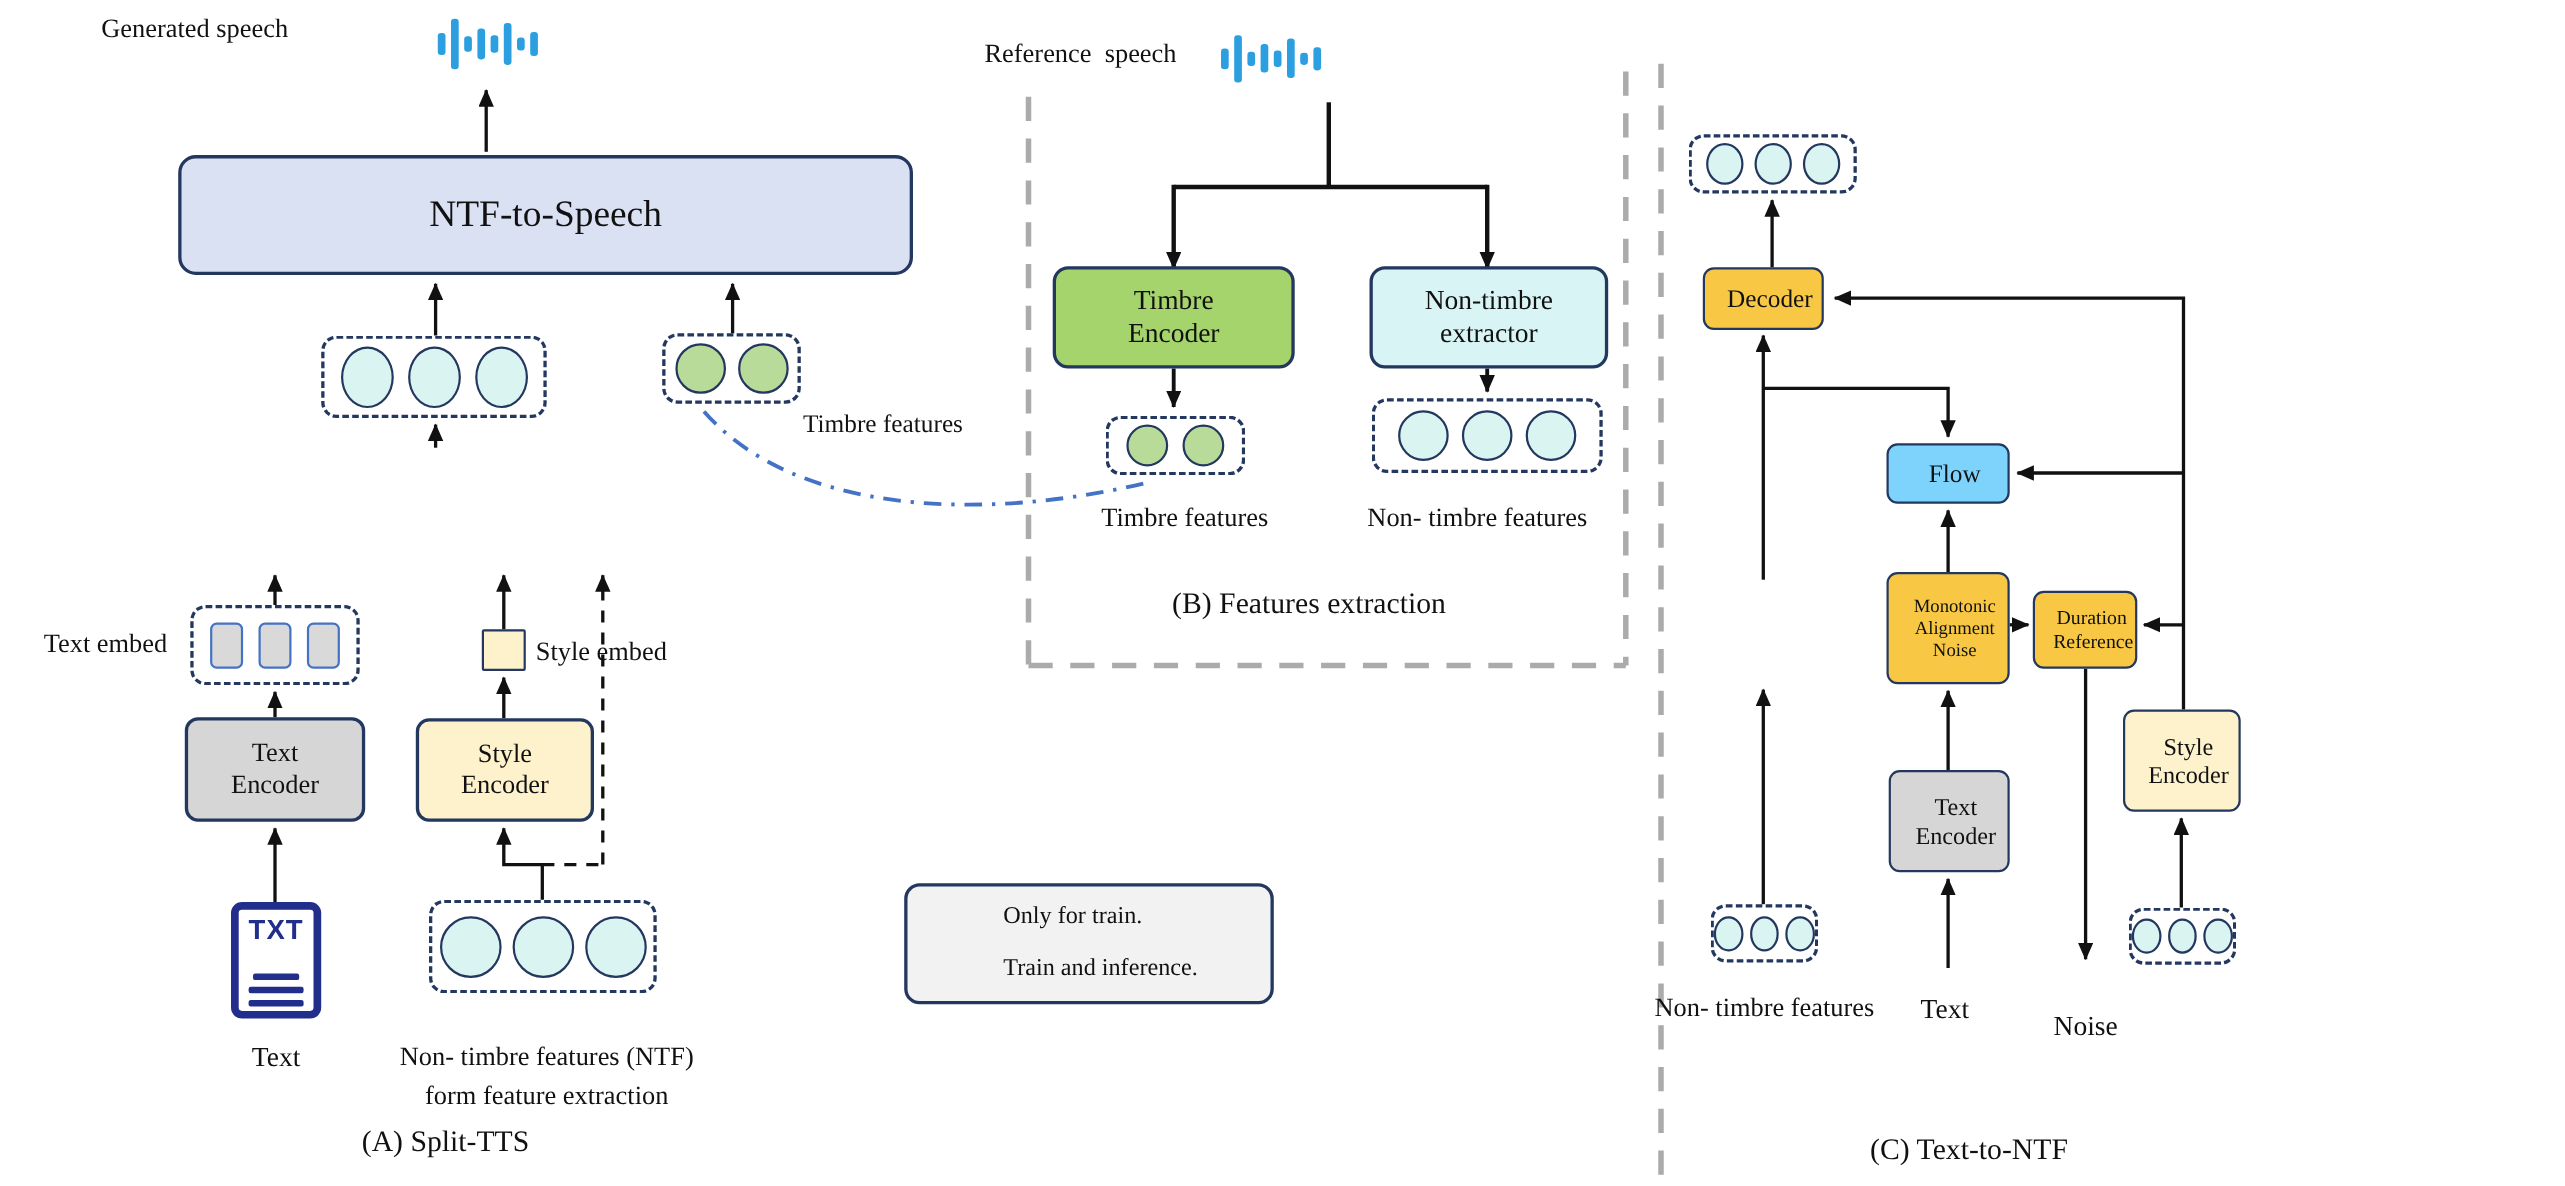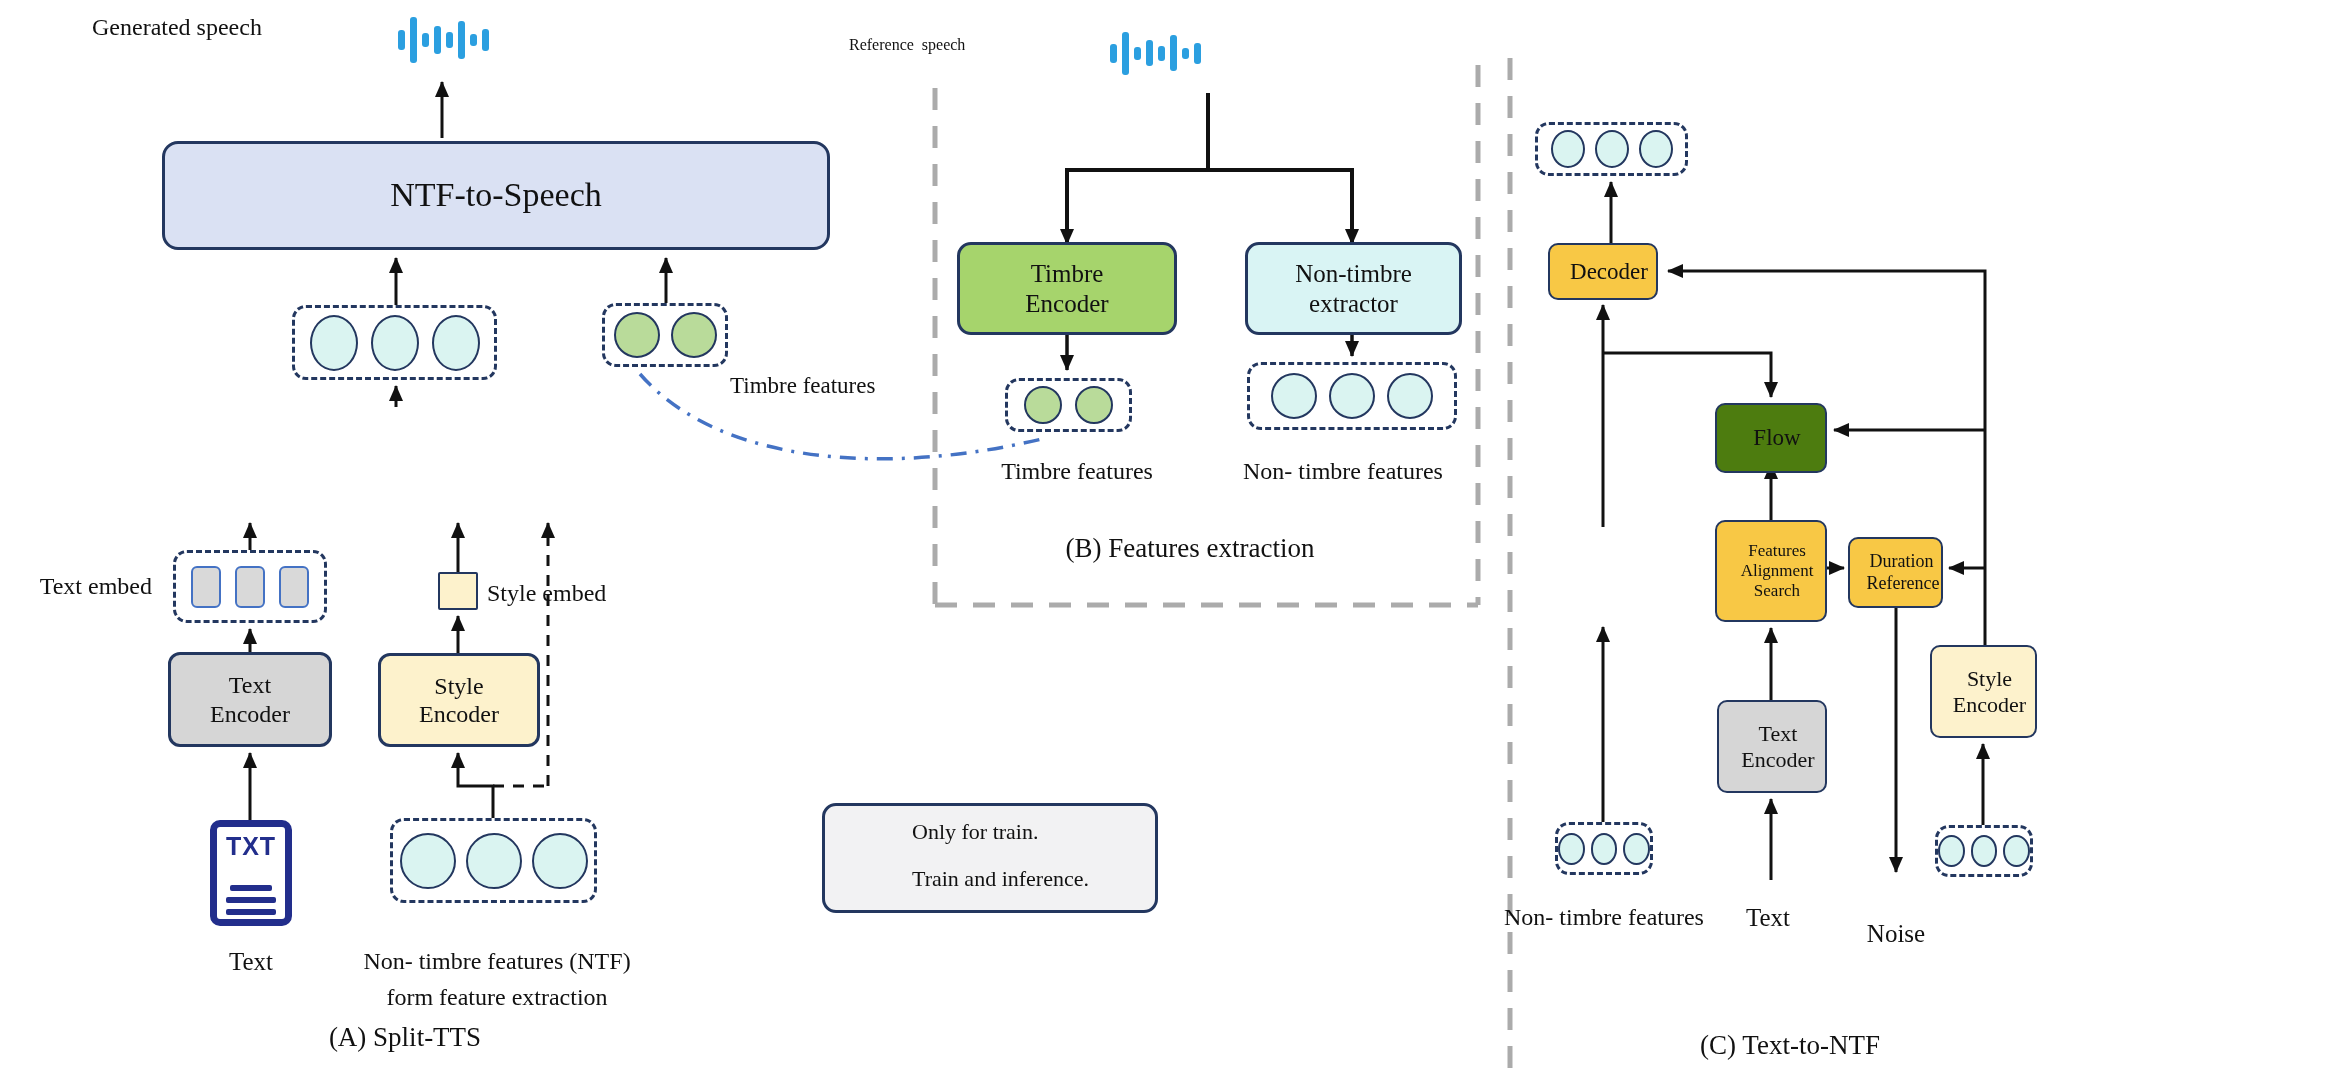--- a/index.html
+++ b/index.html
@@ -145,21 +145,21 @@
 
   <div class="lbl center" style="left:497px;top:948px;font-size:24px;">Non- timbre features (NTF)</div>
   <div class="lbl center" style="left:497px;top:984px;font-size:24px;">form feature extraction</div>
 
   <div class="lbl center" style="left:405px;top:1022px;font-size:27px;">(A) Split-TTS</div>
 
   <div style="position:absolute;left:822px;top:803px;width:336px;height:110px;border:3px solid #23375f;border-radius:14px;background:#f2f2f3;box-sizing:border-box;"></div>
   <div class="lbl" style="left:912px;top:819px;font-size:22px;">Only for train.</div>
   <div class="lbl" style="left:912px;top:866px;font-size:22px;">Train and inference.</div>
 
-  <div class="lbl" style="left:849px;top:36px;font-size:16px;white-space:pre;text-align:right;">Reference  speech</div>
+  <div class="lbl" style="left:895px;top:36px;font-size:24px;white-space:pre;text-align:right;">Reference  speech</div>
 
   <div class="wave" style="left:1110px;top:28px;height:50px;">
     <i style="height:19px"></i>
       <i style="height:43px"></i>
       <i style="height:13px"></i>
       <i style="height:26px"></i>
     <i style="height:15px"></i>
       <i style="height:36px"></i>
       <i style="height:11px"></i>
       <i style="height:21px"></i>
@@ -193,26 +193,26 @@
     <span class="dot" style="width:34px;height:38px;background:#daf4f1;"></span>
     <span class="dot" style="width:34px;height:38px;background:#daf4f1;"></span>
     <span class="dot" style="width:34px;height:38px;background:#daf4f1;"></span>
   </div>
 
   <div class="box small" style="left:1548px;top:243px;width:110px;height:57px;background:#f8c845;font-size:23px;">
     <span>Decoder</span>
   </div>
 
 
-  <div class="box small" style="left:1715px;top:403px;width:112px;height:70px;background:#4d7c0f;font-size:23px;">
+  <div class="box small" style="left:1715px;top:403px;width:112px;height:55px;background:#7dd3fc;font-size:23px;">
     <span>Flow</span>
   </div>
 
   <div class="box small" style="left:1715px;top:520px;width:112px;height:102px;background:#f8c845;font-size:17px;">
-    <span style="display:block;width:80px;">Features Alignment Search</span>
+    <span style="display:block;width:80px;">Monotonic Alignment Noise</span>
   </div>
 
   <div class="box small" style="left:1848px;top:537px;width:95px;height:71px;background:#f8c845;font-size:18px;">
     <span style="display:block;width:70px;">Duration Reference</span>
   </div>
 
   <div class="box small" style="left:1930px;top:645px;width:107px;height:93px;background:#fdf2cc;font-size:22px;">
     <span style="display:block;width:85px;">Style Encoder</span>
   </div>
 

